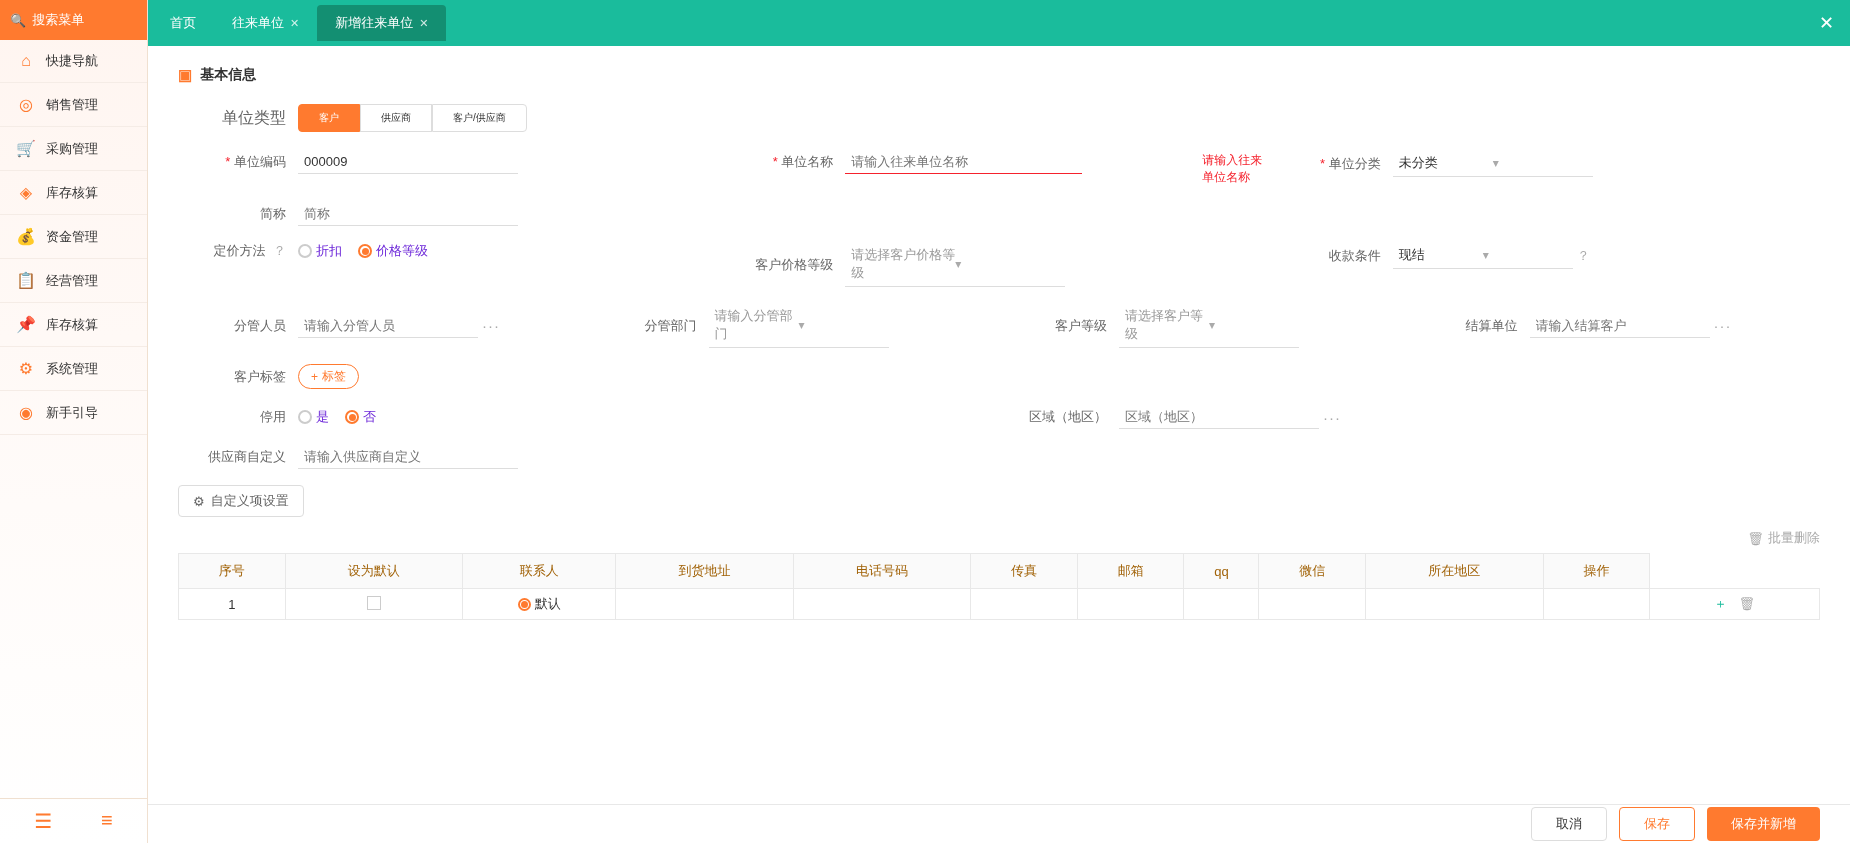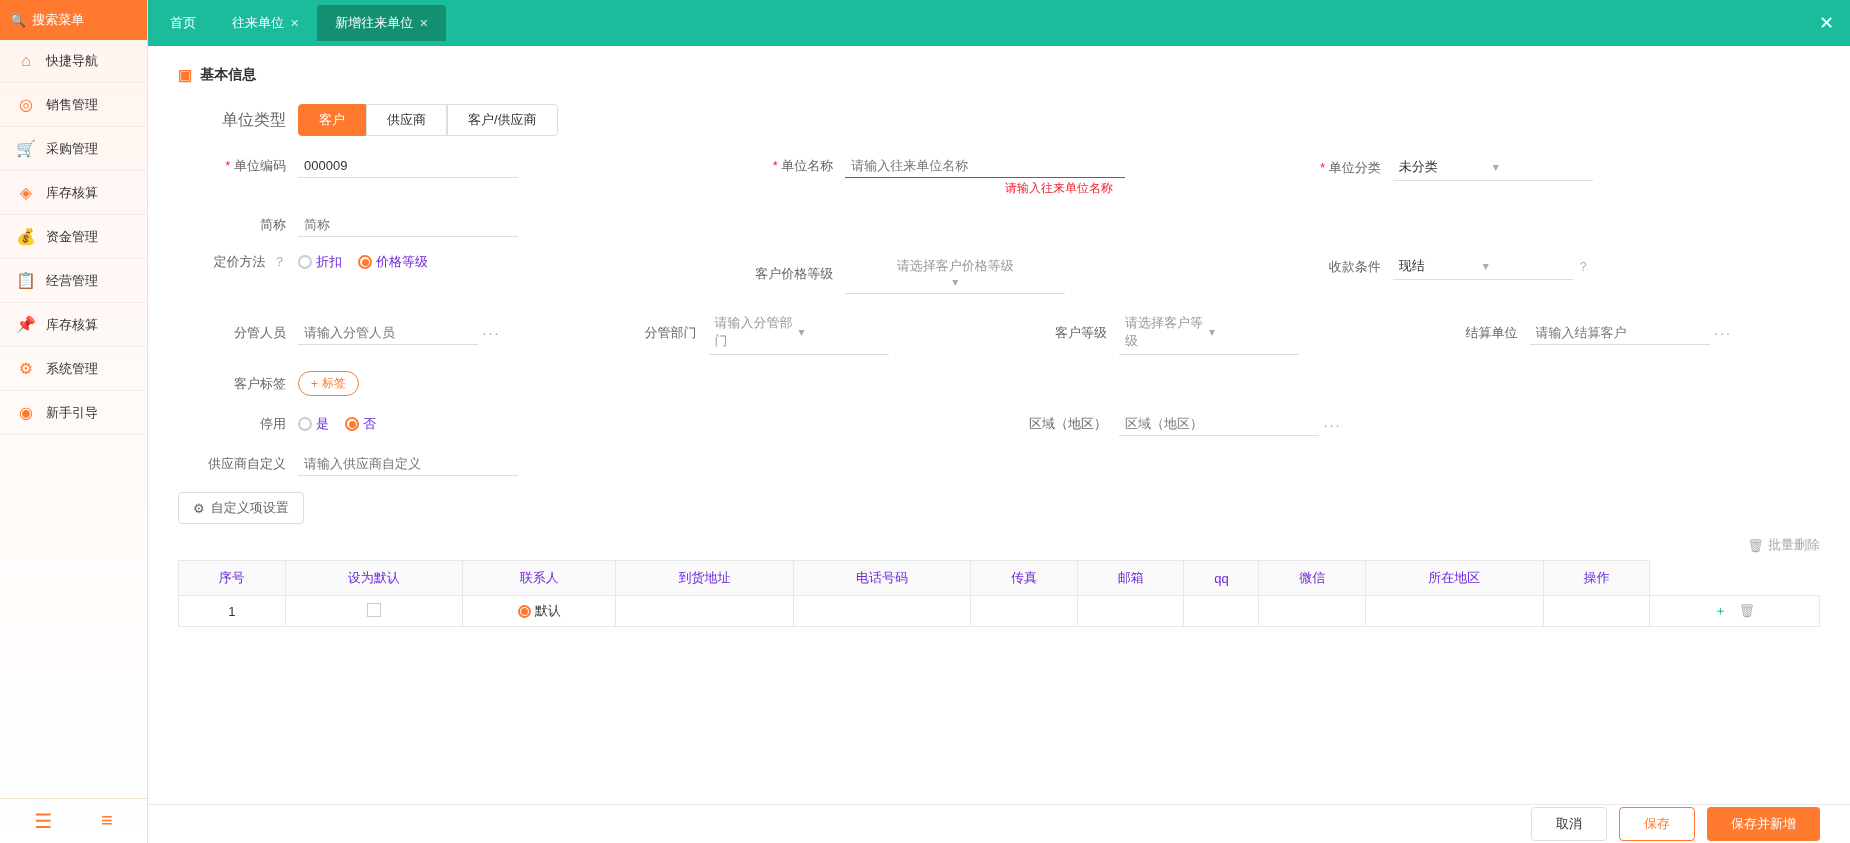--- a/index.html
+++ b/index.html
@@ -127,21 +127,21 @@
       text-align: right;
       color: #666;
       padding-right: 12px;
       font-size: 16px;
     }
     .btn-unit {
       padding: 6px 20px;
       border: 1px solid #ddd;
       background: white;
       cursor: pointer;
-      font-size: 13px;
+      font-size: 10px;
       color: #333;
     }
     .btn-unit.active {
       background: #ff7a2f;
       color: white;
       border-color: #ff7a2f;
     }
     .btn-unit:first-of-type { border-radius: 4px 0 0 4px; }
     .btn-unit:last-of-type { border-radius: 0 4px 4px 0; }
 
@@ -247,21 +247,21 @@
     table {
       width: 100%;
       border-collapse: collapse;
       font-size: 13px;
     }
     th {
       background: #fafafa;
       border: 1px solid #e8e8e8;
       padding: 8px 6px;
       text-align: center;
-      color: #6d28d9;
+      color: #a16207;
       font-weight: normal;
     }
     td {
       border: 1px solid #e8e8e8;
       padding: 6px;
       text-align: center;
       color: #333;
       background: white;
     }
     .checkbox-box {
@@ -406,21 +406,21 @@
         <button class="btn-unit active">客户</button>
         <button class="btn-unit">供应商</button>
         <button class="btn-unit">客户/供应商</button>
       </div>
 
       <div class="form-row">
         <div class="form-field">
           <div class="field-label required">单位编码</div>
           <input class="field-input" type="text" value="000009" style="max-width: 220px;">
         </div>
-        <div class="form-field" style="flex-direction:column; align-items:center;">
+        <div class="form-field" style="flex-direction:row; align-items:flex-start;">
           <div style="display:flex;align-items:center;width:100%;">
             <div class="field-label required">单位名称</div>
             <input class="field-input error" type="text" style="max-width: 280px; border-bottom-color: rgb(245, 34, 45);" placeholder="请输入往来单位名称">
           </div>
           <div class="error-msg">请输入往来单位名称</div>
         </div>
         <div class="form-field">
           <div class="field-label required">单位分类</div>
           <div class="field-select" style="max-width:200px;">
             <span style="color:#333;">未分类</span>
@@ -448,21 +448,21 @@
               <span>折扣</span>
             </div>
             <div class="radio-item">
               <div class="radio-circle checked"></div>
               <span>价格等级</span>
             </div>
           </div>
         </div>
         <div class="form-field">
           <div class="field-label">客户价格等级</div>
-          <div class="field-select" style="max-width:220px;flex-direction:column;">
+          <div class="field-select" style="max-width:220px;">
             <span>请选择客户价格等级</span>
             <span class="chevron">▾</span>
           </div>
         </div>
         <div class="form-field" style="align-items:center;">
           <div class="field-label">收款条件</div>
           <div class="field-select" style="max-width:180px;">
             <span style="color:#333;">现结</span>
             <span class="chevron">▾</span>
           </div>

